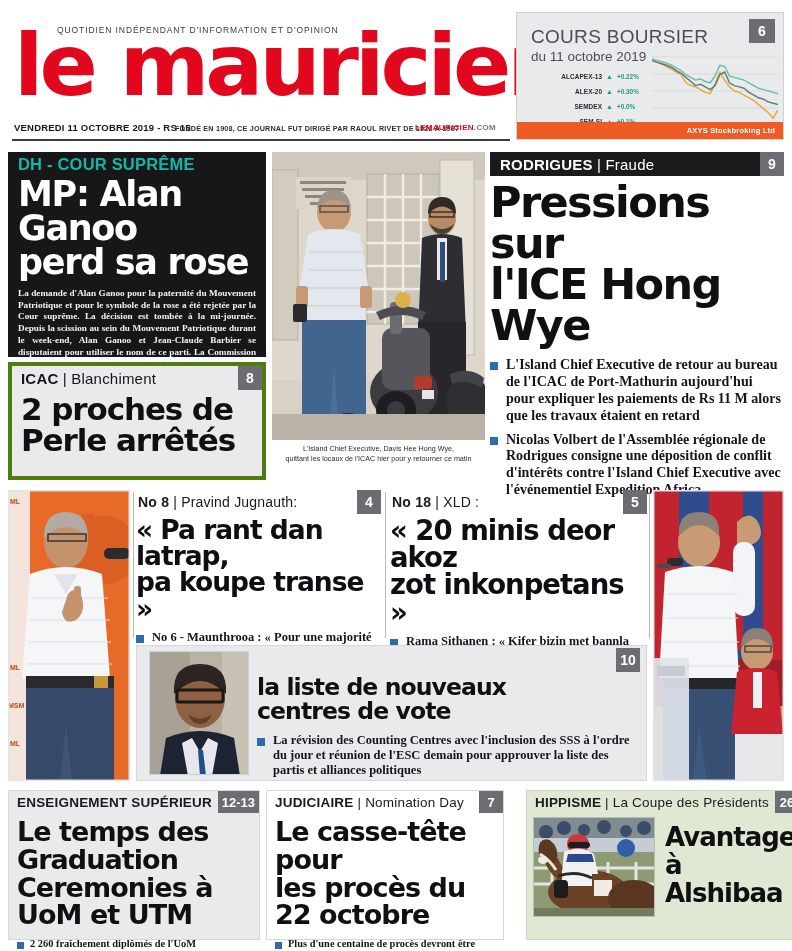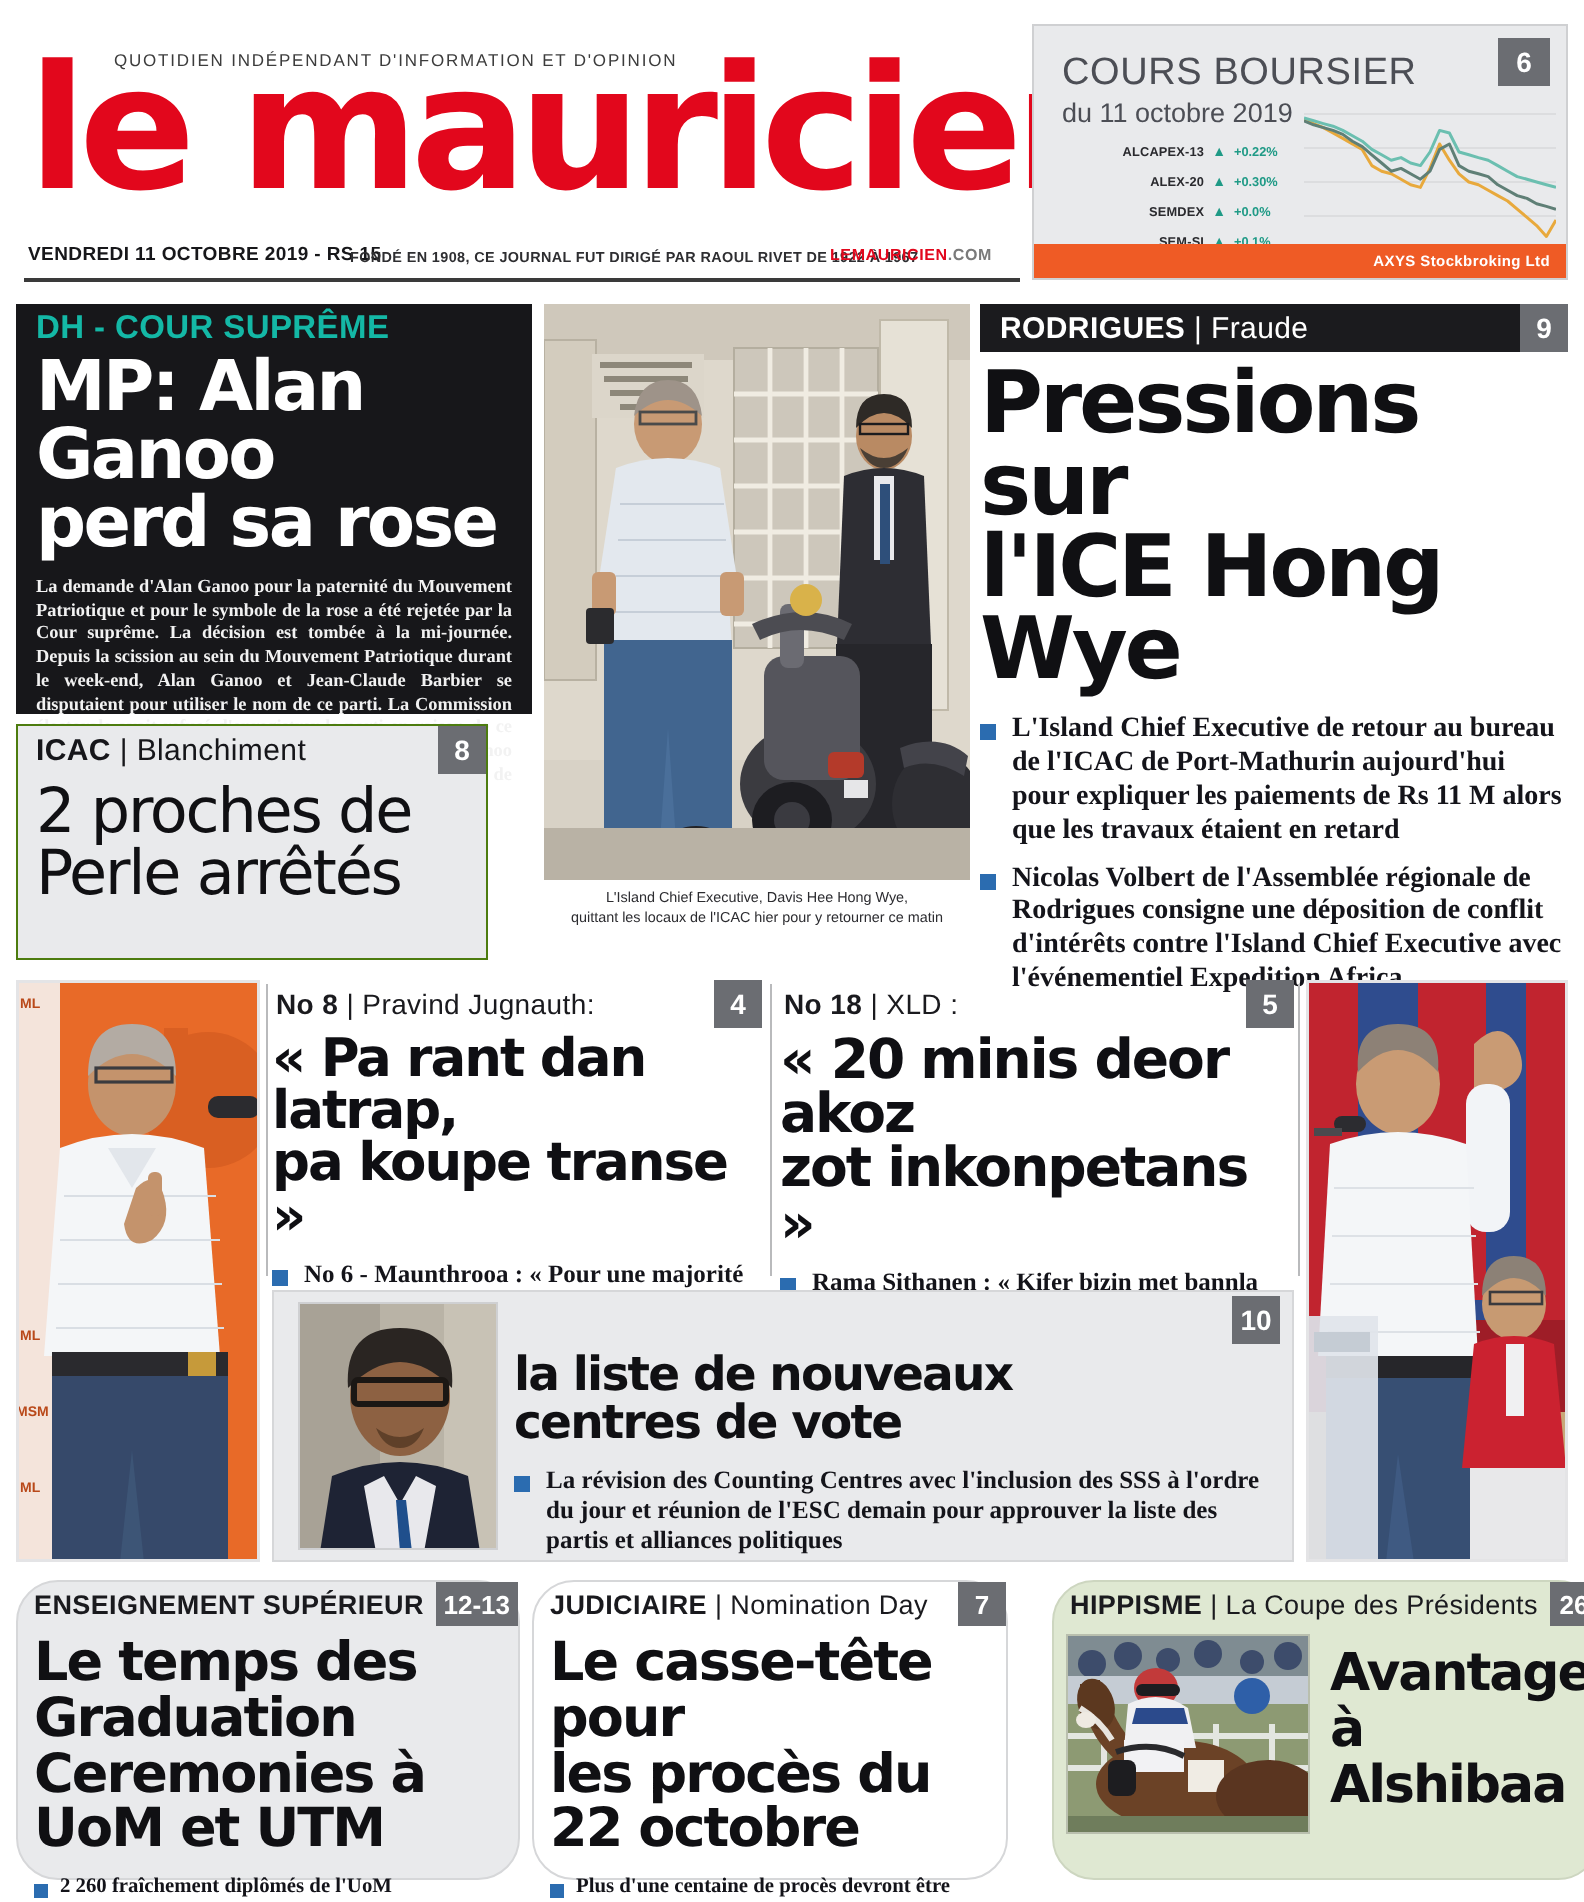--- a/index.html
+++ b/index.html
@@ -140,28 +140,28 @@
     letter-spacing: -1.3px; color: #fff;
   }
   .lead-left p {
     padding: 8px 10px 0 10px; font-size: 9.2px; line-height: 1.28;
     font-family: "Liberation Serif", serif; color: #f2f2f2;
     text-align: justify; font-weight: 700;
   }
 
   
   .icac {
-    position: absolute; left: 8px; top: 362px; width: 236px; height: 118px;
-    background: #e9eaec; border: 1px solid #4d7c0f;
+    position: absolute; left: 8px; top: 362px; width: 258px; height: 118px;
+    background: #e9eaec; border: 4px solid #4d7c0f;
   }
   .icac .kicker-bar { padding-left: 9px; }
   .icac .kicker-txt { color: #16161a; font-size: 15px; }
   .icac h2 {
     padding: 4px 9px 0 9px; font-size: 31px; line-height: 1.0;
-    font-family: "DejaVu Sans", sans-serif; font-weight: 400;
+    font-family: "DejaVu Sans", sans-serif; font-weight: 700;
     letter-spacing: -1.1px; color: #101013;
   }
 
   
   .center-photo {
     position: absolute; left: 272px; top: 152px; width: 213px; height: 288px;
     overflow: hidden; background:#cfc9c0;
   }
   .photo-caption {
     position: absolute; left: 272px; top: 444px; width: 213px;
@@ -231,21 +231,21 @@
   .commission .pagenum {
     position: absolute; right: 6px; top: 2px;
   }
   .commission .bullets { margin-top: 9px; }
   .commission .bullets li {
     font-size: 12.5px; line-height: 1.2;
     font-family: "Liberation Serif", serif;
   }
 
   
-  .bottom-box { position: absolute; top: 790px; height: 150px; border-radius: 21px; }
+  .bottom-box { position: absolute; top: 790px; height: 150px; }
   .bb1 { left: 8px; width: 252px; background: #e9eaec; border: 1px solid #d6d7d9; }
   .bb2 { left: 266px; width: 238px; background: #ffffff; border: 1px solid #d6d7d9; }
   .bb3 { left: 526px; width: 274px; background: #dfe8d2; border: 1px solid #cdd6c0; }
   .bottom-box .kicker-bar { padding-left: 8px; height: 22px; }
   .bottom-box .pagenum { height: 22px; font-size: 13px; }
   .bottom-box .kicker-txt { color: #1a1a1e; font-size: 13.5px; }
   .bottom-box h2 {
     padding: 5px 8px 0 8px; font-size: 27px; line-height: 1.03;
     font-family: "DejaVu Sans", sans-serif; font-weight: 700;
     letter-spacing: -0.95px; color: #101013;

